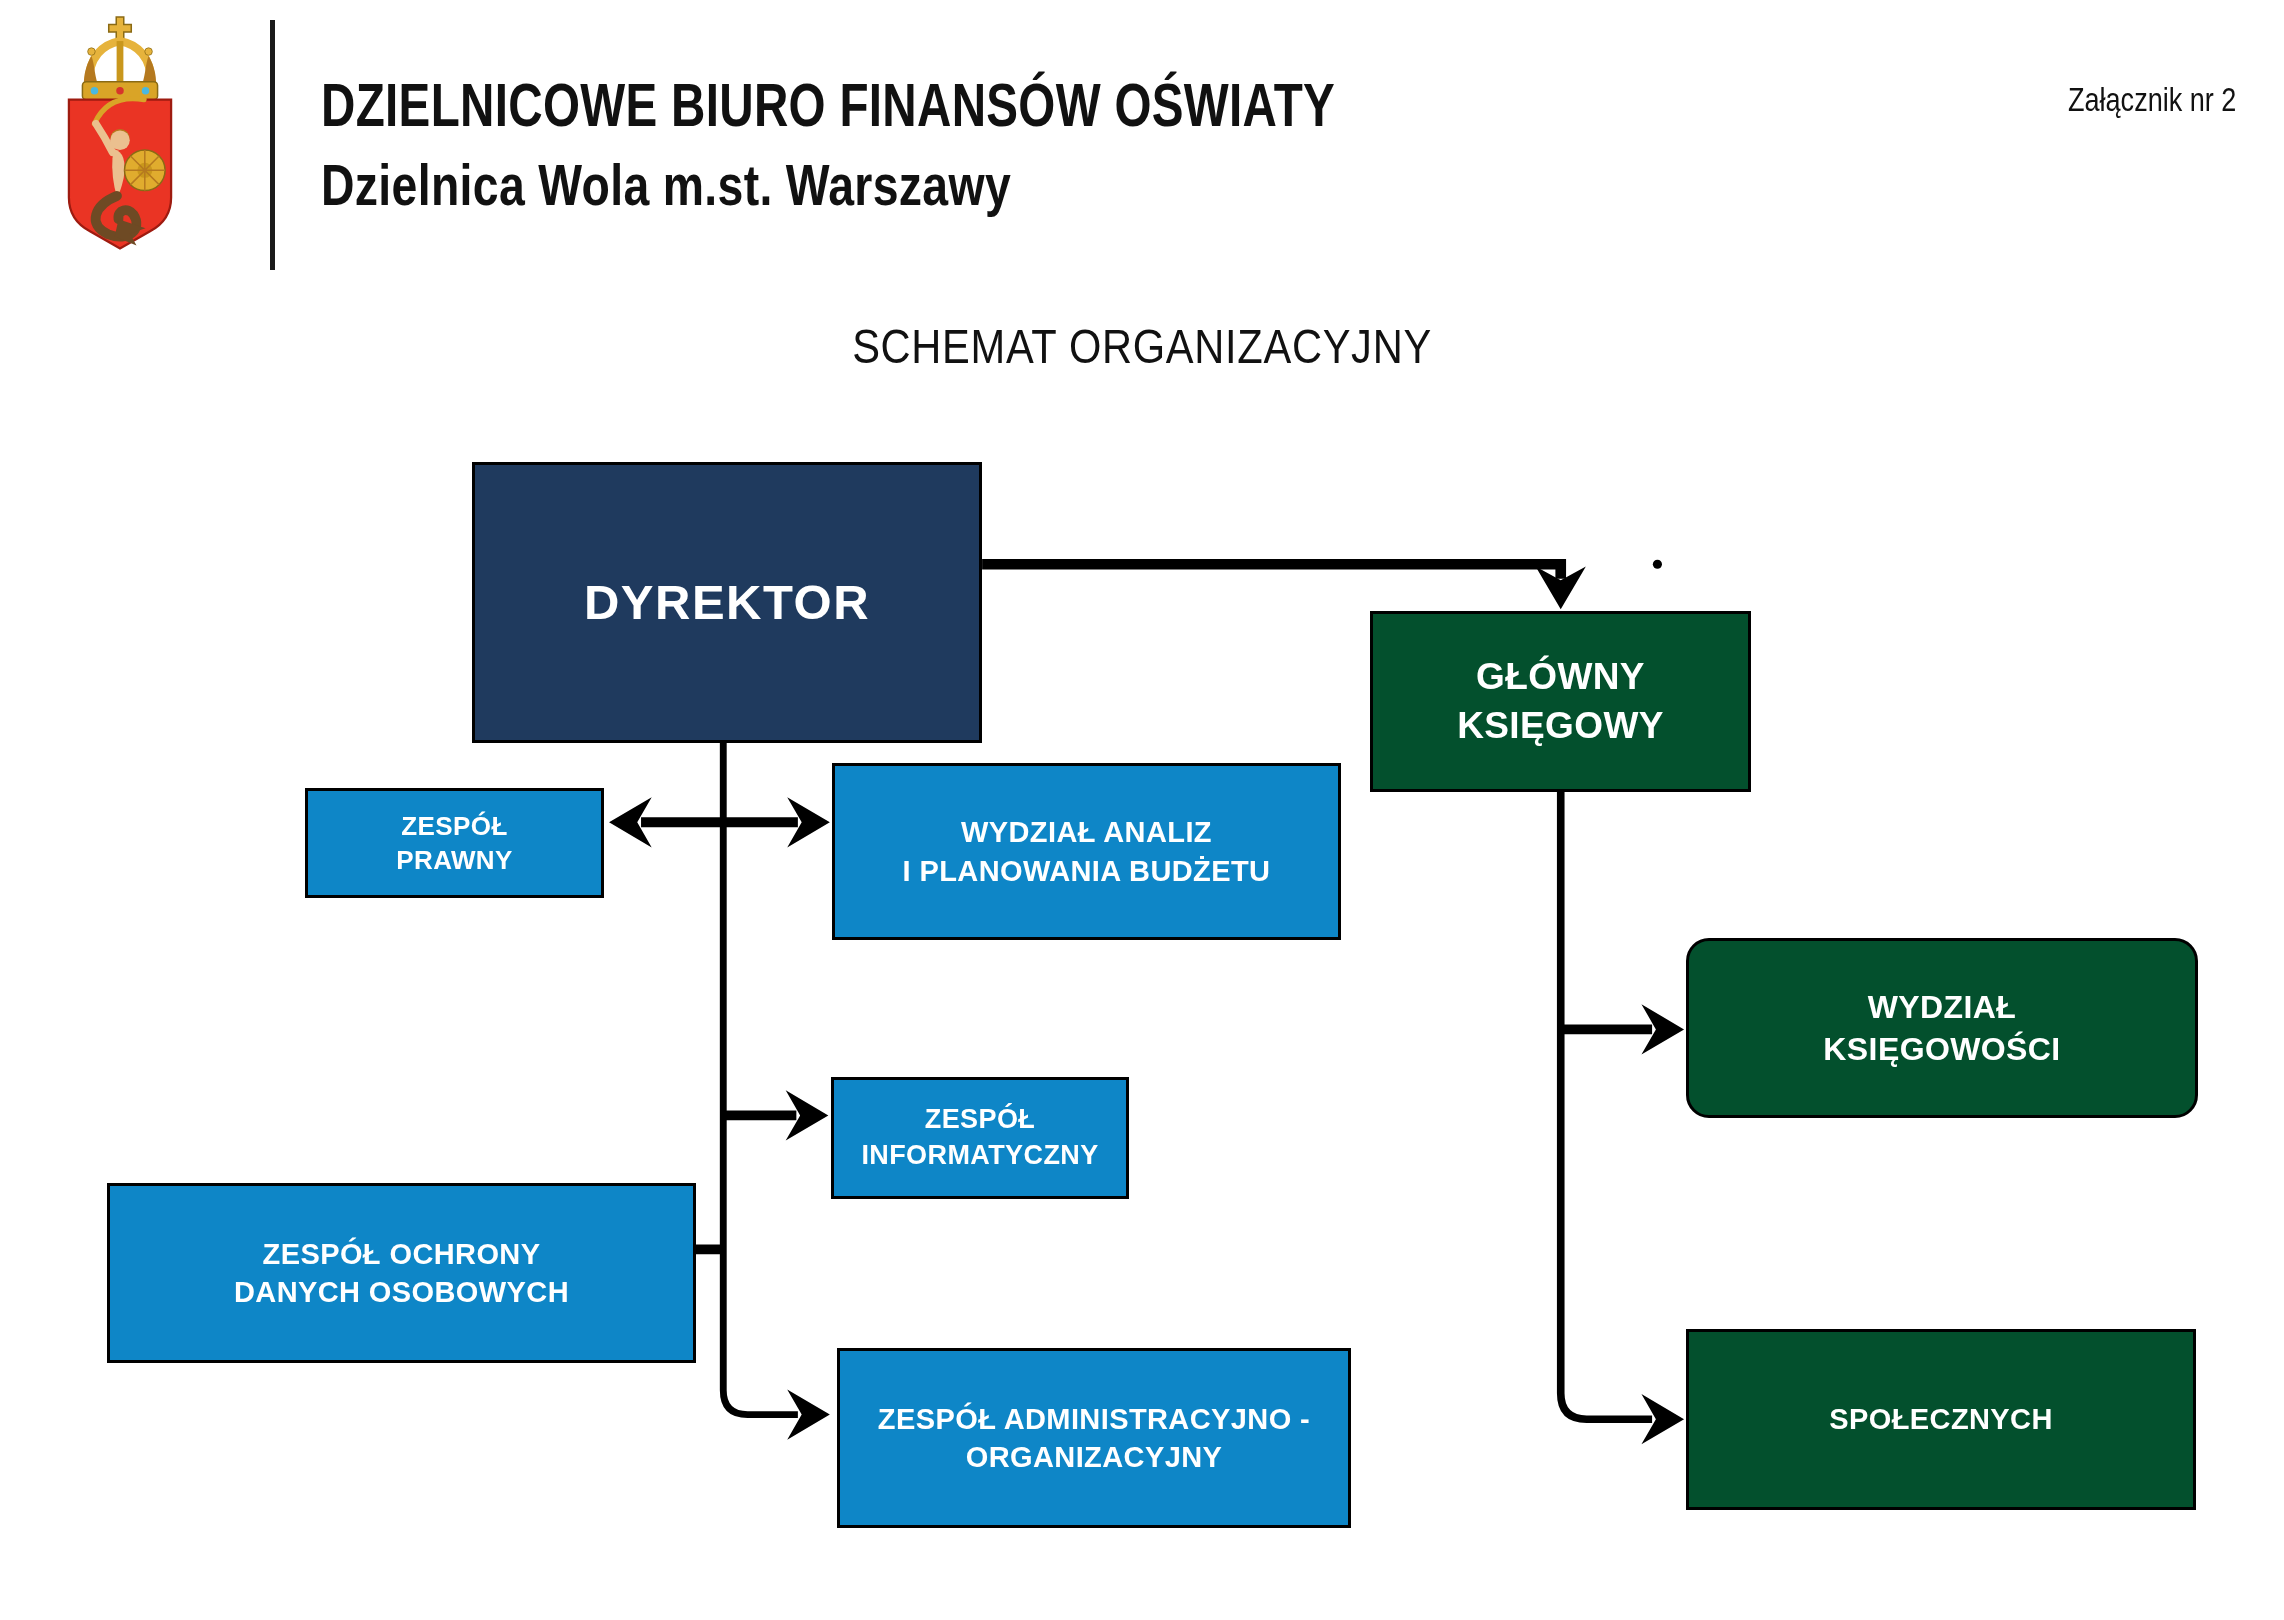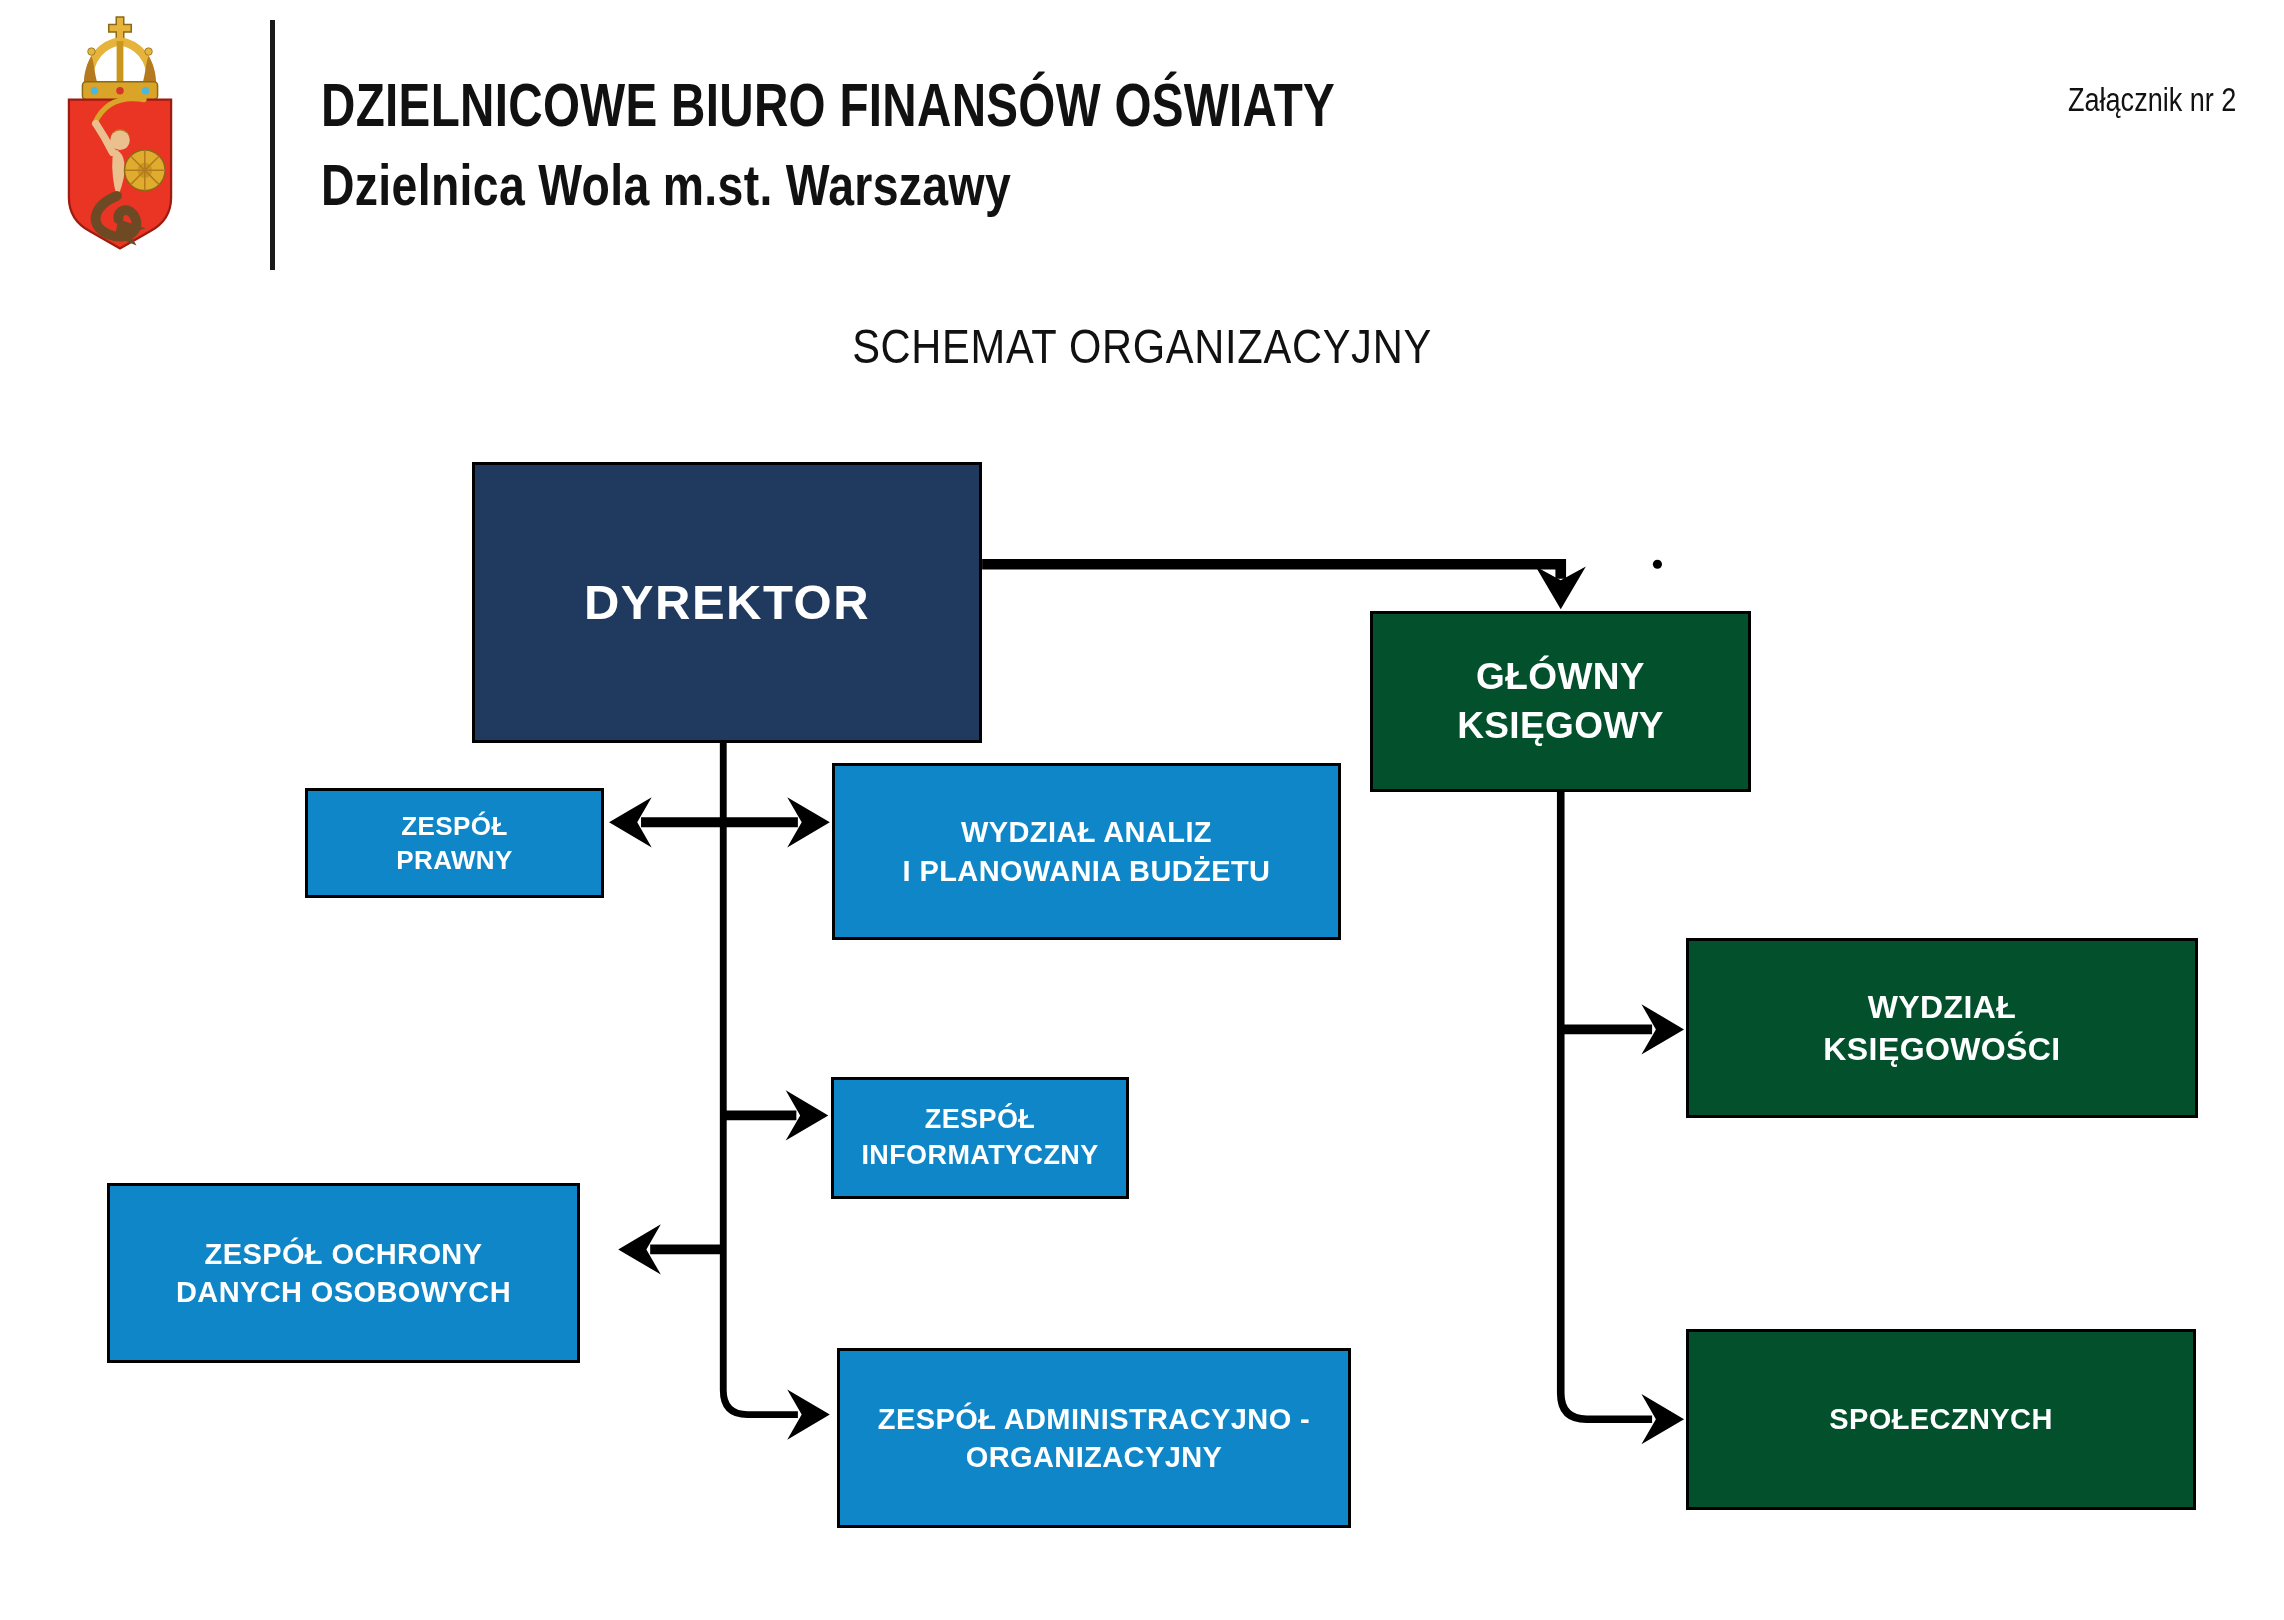--- a/index.html
+++ b/index.html
@@ -48,23 +48,23 @@
   }
   .node .ln{display:block;white-space:nowrap;}
   .navy{background:var(--director-box);}
   .green{background:var(--accounting-box);}
   .blue{background:var(--team-box);margin-top:23px;}
   #n-dyrektor            {left:472px; top:462px; width:510px; height:281px; font-size:49px; letter-spacing:1.5px;}
   #n-glowny-ksiegowy     {left:1370px;top:611px; width:381px; height:181px; font-size:37px;}
   #n-zespol-prawny       {left:305px; top:765px;width:299px; height:110px; font-size:26px;}
   #n-wydzial-analiz      {left:832px;top:740px; width:509px; height:177px; font-size:29px;}
   #n-zespol-informatyczny{left:831px;top:1054px;width:298px; height:122px; font-size:27px;}
-  #n-zespol-ochrony      {left:107px; top:1160px;width:473px; height:180px; font-size:29px;}
+  #n-zespol-ochrony      {left:107px; top:1160px;width:589px; height:180px; font-size:29px;}
   #n-zespol-admin        {left:837px;top:1325px;width:514px; height:180px; font-size:29px;}
-  #n-wydzial-ksiegowosci {left:1686px;top:938px;width:512px; height:180px; font-size:32px;}
+  #n-wydzial-ksiegowosci {left:1686px;top:938px;width:512px; height:180px; font-size:32px;border-radius:23px;}
   #n-wydzial-plac        {left:1686px;top:1329px;width:510px; height:181px; font-size:29px;}
 </style>
 </head>
 <body>
 
 <div class="canvas">
 
   <svg class="logo" viewBox="0 0 200 330" aria-hidden="true">
 
     <g>

